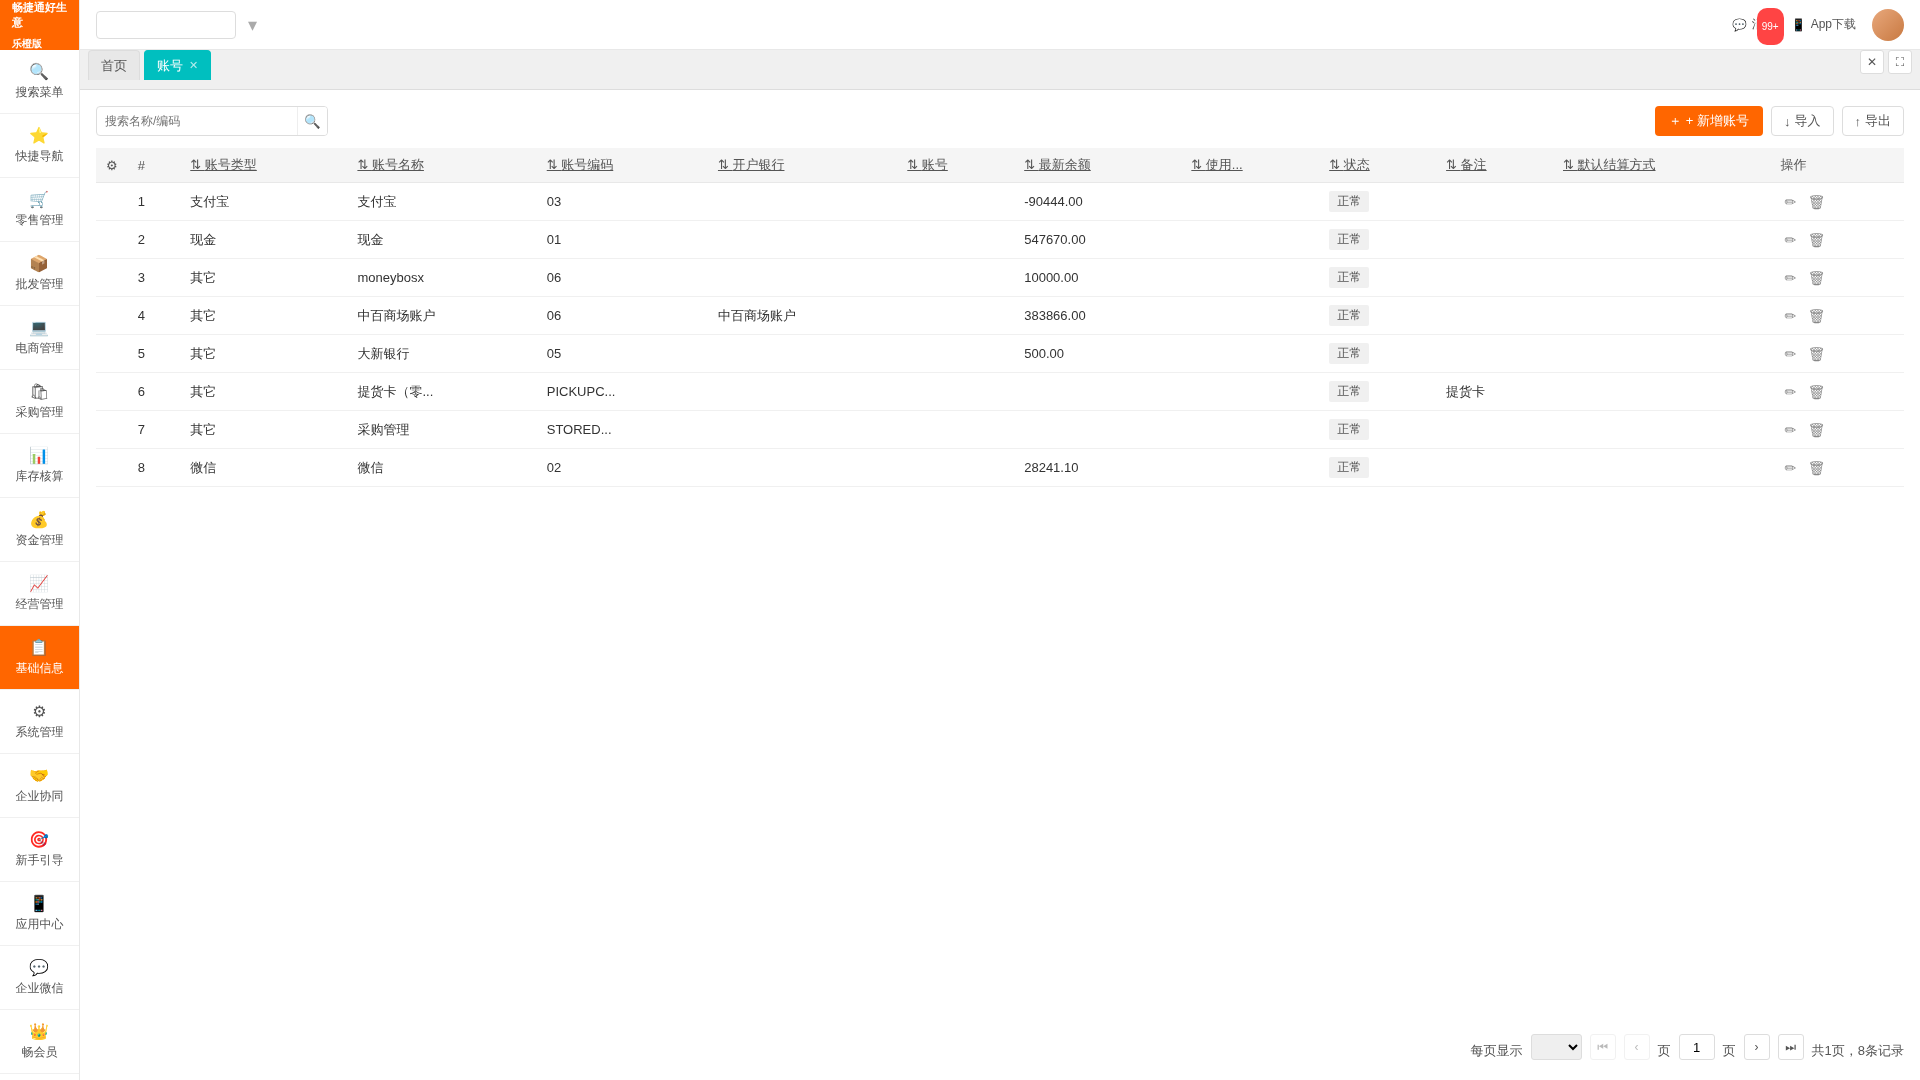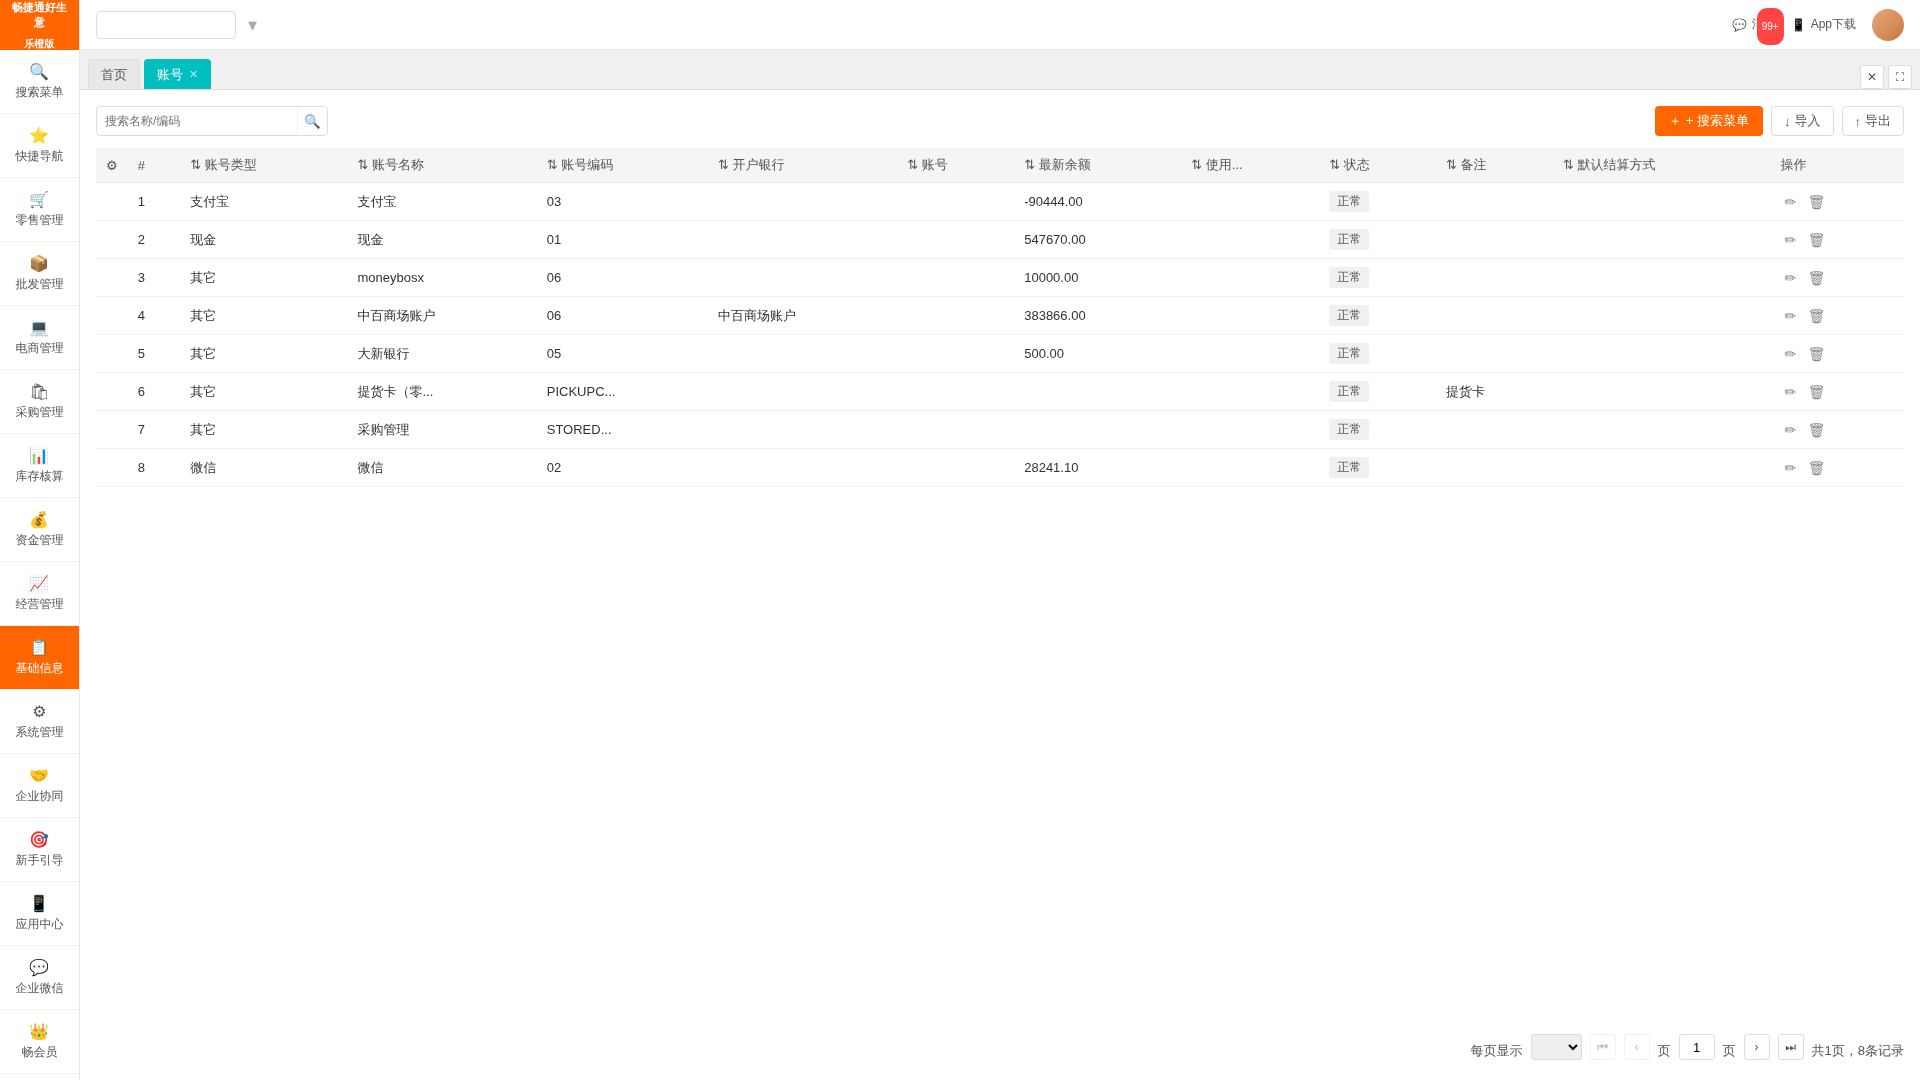--- a/index.html
+++ b/index.html
@@ -18,21 +18,21 @@
       height: 50px;
       background: #ff6600;
       display: flex;
       align-items: center;
       justify-content: center;
       color: #fff;
       font-size: 11px;
       font-weight: bold;
       padding: 12px;
       line-height: 1.3;
-      text-align: center;
+      text-align: left;
     }
     .sidebar-item {
       padding: 12px 4px;
       text-align: center;
       cursor: pointer;
       color: #555;
       font-size: 12px;
       border-bottom: 1px solid #f0f0f0;
     }
     .sidebar-item.active { background: #ff6600; color: #fff; }
@@ -109,21 +109,21 @@
       border-radius: 50%;
       background: #ddd;
       overflow: hidden;
     }
 
     
     .tab-bar {
       height: 40px;
       background: #f0f0f0;
       display: flex;
-      align-items: flex-end;
+      align-items: flex-start;
       padding: 0 8px;
       border-bottom: 1px solid #ddd;
       flex-shrink: 0;
       gap: 4px;
     }
     .tab {
       height: 30px;
       padding: 0 12px;
       border-radius: 4px 4px 0 0;
       display: flex;
@@ -254,20 +254,21 @@
     .data-table th {
       padding: 8px 10px;
       text-align: left;
       border-bottom: 1px solid #e8e8e8;
       color: #555;
       font-weight: normal;
       white-space: nowrap;
     }
     .data-table th.sortable {
       cursor: pointer;
+      text-decoration: underline;
     }
     .data-table td {
       padding: 8px 10px;
       border-bottom: 1px solid #f0f0f0;
       color: #333;
     }
     .status-badge {
       display: inline-block;
       background: #f0f0f0;
       color: #555;
@@ -448,21 +449,21 @@
     <div class="toolbar">
       <div class="search-box">
         <input class="search-input" type="text" placeholder="搜索名称/编码" style="">
         <button class="search-btn">
           <span>🔍</span>
         </button>
       </div>
       <div class="toolbar-right">
         <button class="btn-add">
           <span>＋</span>
-          <span>+ 搜索菜单</span>
+          <span>+ 新增账号</span>
         </button>
         <button class="btn-import">
           <span>↓</span>
           <span>导入</span>
         </button>
         <button class="btn-export">
           <span>↑</span>
           <span>导出</span>
         </button>
       </div>

